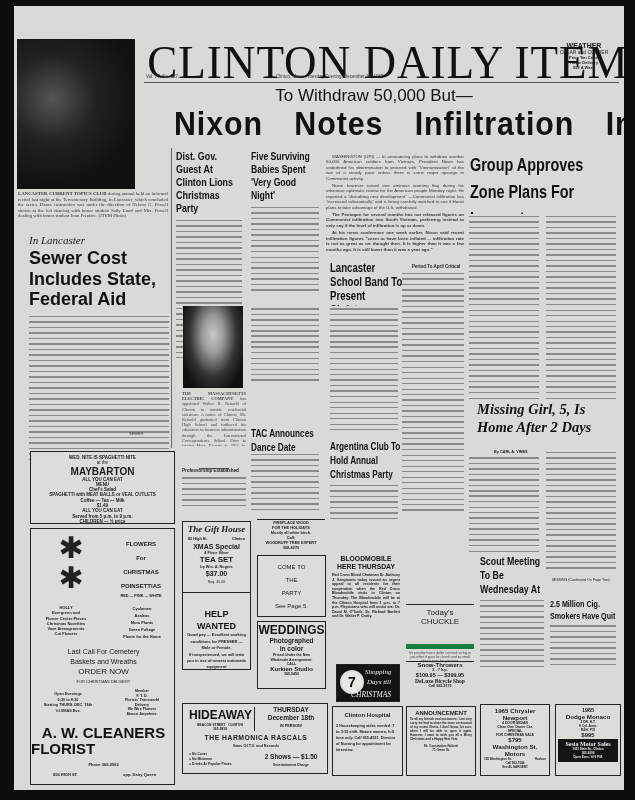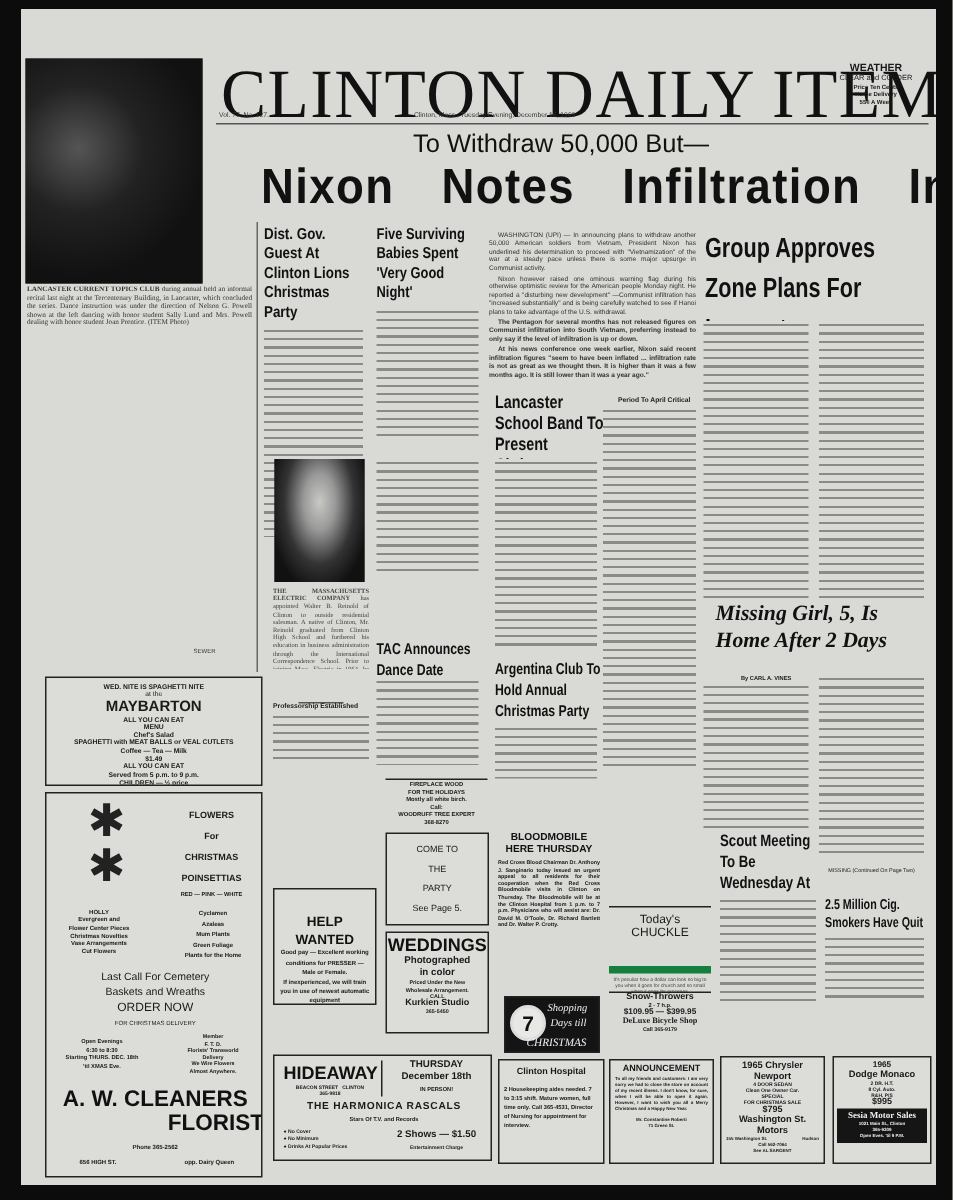--- a/index.html
+++ b/index.html
@@ -38,20 +38,25 @@
     <div style="font-size:5px">CLEAR and COLDER</div>
     <div style="font-size:4px;font-weight:bold">Price Ten Cents</div>
     <div style="font-size:4px;font-weight:bold">Home Delivery</div>
     <div style="font-size:4px;font-weight:bold">55¢ A Week</div>
   </div>
   <div class="abs rule" style="left:130px;top:76px;width:475px"></div>
 
   <div class="abs cen" style="left:220px;top:80px;width:280px;font-size:17px;color:#111">To Withdraw 50,000 But—</div>
   <div class="abs hl" style="left:160px;top:101px;width:450px;font-size:33px;white-space:nowrap;letter-spacing:1px;word-spacing:24px;transform:scaleX(0.92)">Nixon Notes Infiltration Increase</div>
 
+  <div class="abs" style="left:3px;top:228px;width:152px">
+    <div style="font-family:'Liberation Serif',serif;font-style:italic;font-size:11px;padding-left:12px">In Lancaster</div>
+    <div class="hl" style="font-size:18px;padding-left:12px;margin-top:2px;line-height:1.15">Sewer Cost Includes State, Federal Aid</div>
+    <div class="body-text lines" style="height:148px;margin-top:4px;margin-left:12px"></div>
+  </div>
   <div class="abs" style="left:115px;top:425px;font-size:4px;color:#333">SEWER</div>
 
   <div class="abs vrule" style="left:157px;top:142px;height:300px"></div>
   <div class="abs" style="left:162px;top:144px;width:66px">
     <div class="hl" style="font-size:10.5px;line-height:13px;transform:scaleX(0.85);width:78px">Dist. Gov. Guest At Clinton Lions Christmas Party</div>
     <div class="lines" style="height:140px;margin-top:3px"></div>
   </div>
   <div class="abs" style="left:237px;top:144px;width:68px">
     <div class="hl" style="font-size:10.5px;line-height:13px;transform:scaleX(0.82);width:84px">Five Surviving Babies Spent 'Very Good Night'</div>
     <div class="lines" style="height:90px;margin-top:3px"></div>
@@ -154,26 +159,39 @@
     </div>
     <div class="abs" style="left:80px;top:160px;width:62px;font-size:3.6px;line-height:4.6px;font-weight:bold">
       <div>Member</div>
       <div>F. T. D.</div>
       <div>Florists' Transworld</div>
       <div>Delivery</div>
       <div>We Wire Flowers</div>
       <div>Almost Anywhere.</div>
     </div>
     <div class="abs hl" style="left:0;top:196px;width:145px;text-align:center;font-size:15px">A. W. CLEANERS</div>
-    <div class="abs hl" style="left:0;top:212px;width:145px;text-align:right;font-size:15px">FLORIST</div>
+    <div class="abs hl" style="left:0;top:212px;width:145px;text-align:left;font-size:15px">FLORIST</div>
     <div class="abs" style="left:0;top:233px;width:145px;font-size:4px;font-weight:bold">Phone 365-2562</div>
     <div class="abs" style="left:22px;top:243px;font-size:4px;font-weight:bold">656 HIGH ST.</div>
     <div class="abs" style="left:92px;top:243px;font-size:4px;font-weight:bold">opp. Dairy Queen</div>
   </div>
 
+  <div class="abs ad" style="left:168px;top:515px;width:69px;height:72px;padding-top:2px;line-height:8px">
+    <div style="font-family:'Liberation Serif',serif;font-style:italic;font-weight:bold;font-size:9px;line-height:11px">The Gift House</div>
+    <div style="font-size:3.8px;font-weight:bold;display:flex;justify-content:space-between;padding:0 5px">
+      <span>82 High St.</span>
+      <span>Clinton</span>
+    </div>
+    <div class="b" style="font-size:7px">XMAS Special</div>
+    <div class="b" style="font-size:3.8px;line-height:5px">4 Piece Silver</div>
+    <div class="b" style="font-size:8px">TEA SET</div>
+    <div class="b" style="font-size:3.8px;line-height:6px">by Wm. A. Rogers</div>
+    <div class="b" style="font-size:7px">$37.00</div>
+    <div style="font-size:3.6px">Reg. 45.00</div>
+  </div>
 
   <div class="abs ad" style="left:168px;top:586px;width:69px;height:78px;padding:15px 3px">
     <div class="hl" style="font-size:9px;line-height:12px">HELP WANTED</div>
     <div style="font-size:4px;line-height:6.5px;font-weight:bold">Good pay — Excellent working conditions for PRESSER — Male or Female.</div>
     <div style="font-size:4px;line-height:6px;font-weight:bold">If inexperienced, we will train you in use of newest automatic equipment</div>
     <div class="hl" style="font-size:9px;line-height:10px;margin-top:20px">BELFONTE</div>
     <div class="hl" style="font-size:9px;line-height:10px">BELFONTE</div>
     <div style="font-size:3.8px;font-weight:bold">165 HIGH STREET</div>
   </div>
 

